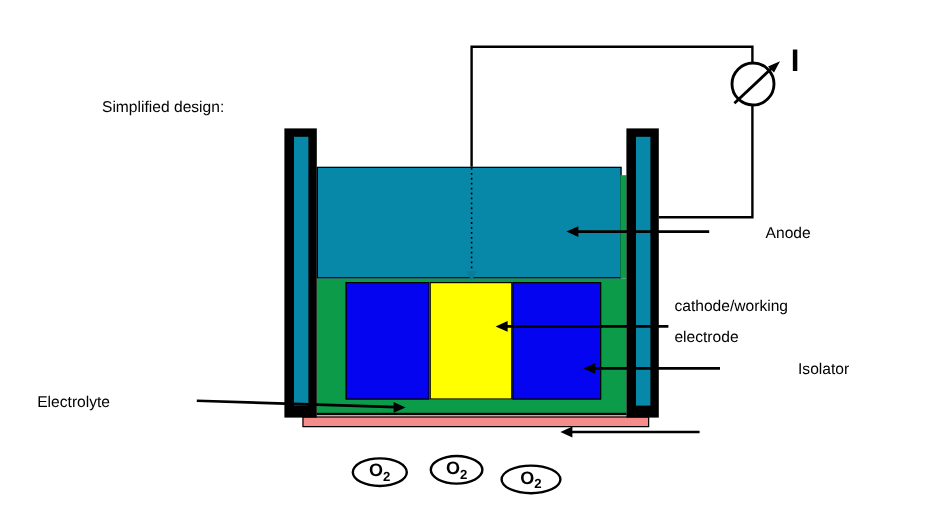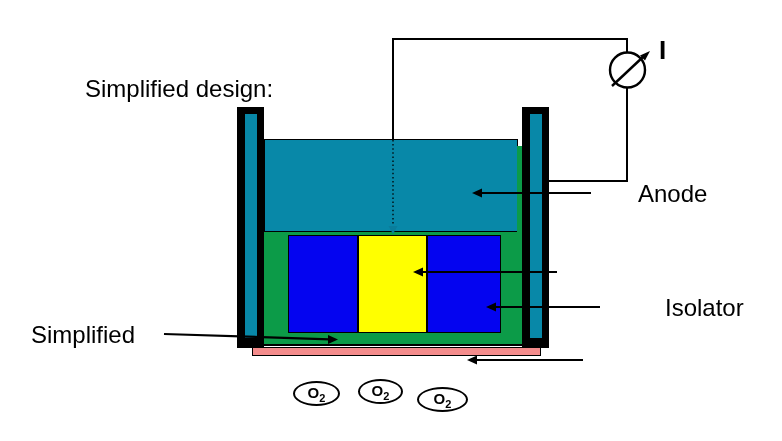--- a/index.html
+++ b/index.html
@@ -8,21 +8,21 @@
     width: 782px;
     height: 441px;
     background: #ffffff;
     font-family: "Liberation Sans", sans-serif;
     color: #000;
     overflow: hidden;
   }
   .abs { position: absolute; box-sizing: border-box; }
 
   
-  .lbl { font-size: 24px; line-height: 22px; white-space: nowrap; }
+  .lbl { font-size: 13px; line-height: 22px; white-space: nowrap; }
   #title        { left: 85px;  top: 78px;  }
   #anode-lbl    { left: 594px; top: 183px; margin-left: 44px; }
   #cathode-lbl  { left: 562px; top: 242px; line-height: 26px; white-space: normal; width: 170px; }
   #isolator-lbl { left: 617px; top: 297px; margin-left: 48px; }
   #membrane-lbl { left: 596px; top: 352px; }
   #electrolyte-lbl { left: 31px; top: 324px; }
   #current-lbl  { left: 659px; top: 39px; font-size: 26px; font-weight: bold; }
 
   
   .rod  { background: #000; }
@@ -113,24 +113,25 @@
     <line x1="583" y1="360" x2="474" y2="360" stroke="#000" stroke-width="2.2"></line>
     <polygon points="467,360 477,355.5 477,364.5" fill="#000"></polygon>
 
     <line x1="164" y1="334" x2="330" y2="339.3" stroke="#000" stroke-width="2.2"></line>
     <polygon points="338,339.6 328,334.9 328,343.9" fill="#000"></polygon>
   </svg>
 
   <div class="abs lbl lbl-layer" id="current-lbl">I</div>
   <div class="abs lbl lbl-layer" id="anode-lbl">Anode</div>
   <div class="abs lbl lbl-layer" id="cathode-lbl">
-    <br>
+    <span>cathode/working</span><br>
+    <span>electrode</span>
   </div>
   <div class="abs lbl lbl-layer" id="isolator-lbl">Isolator</div>
-  <div class="abs lbl lbl-layer" id="electrolyte-lbl">Simplified</div>
+  <div class="abs lbl lbl-layer" id="electrolyte-lbl">Electrolyte</div>
 
   <div class="abs bubble" id="bubble-1">
     <span><span>O</span><sub>2</sub></span>
   </div>
   <div class="abs bubble" id="bubble-2">
     <span><span>O</span><sub>2</sub></span>
   </div>
   <div class="abs bubble" id="bubble-3">
     <span><span>O</span><sub>2</sub></span>
   </div>

